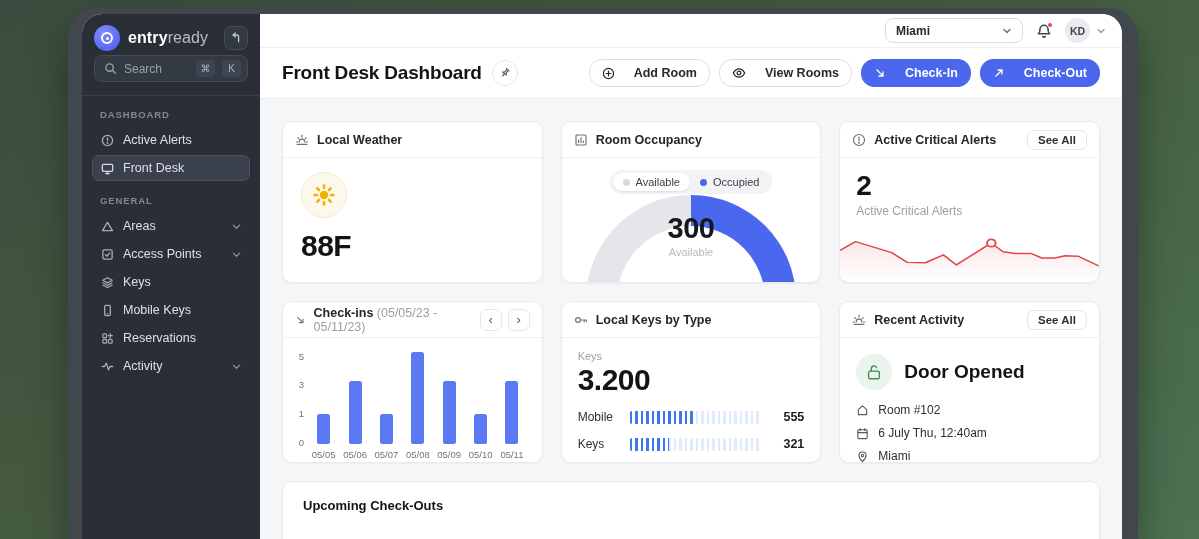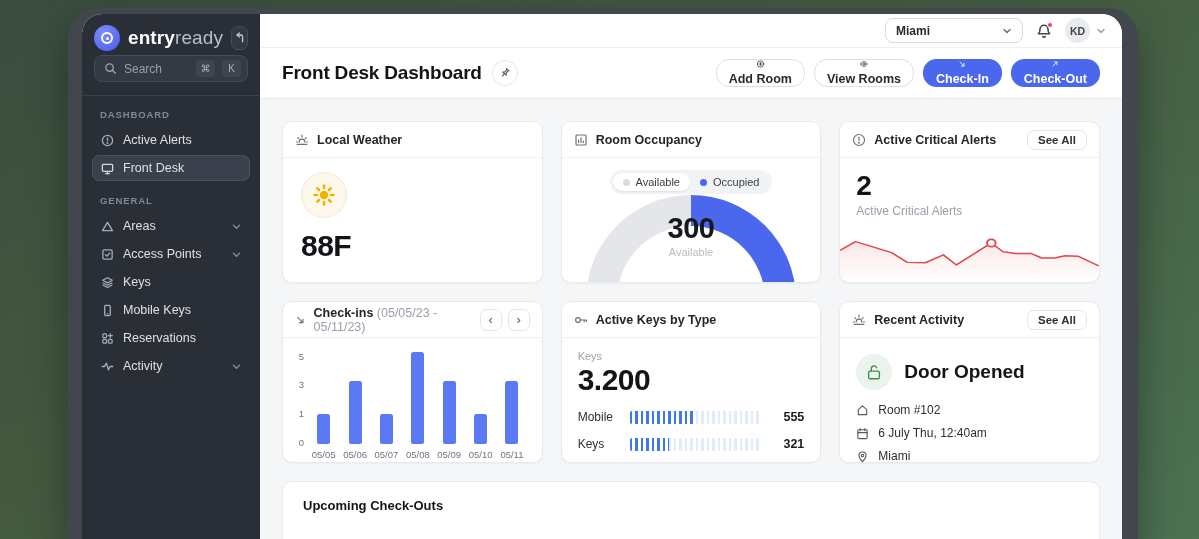--- a/index.html
+++ b/index.html
@@ -15,21 +15,21 @@
     box-shadow:0 18px 40px rgba(0,0,0,.35);
   }
   .app{ height:100%; border-radius:20px 20px 0 0; overflow:hidden; display:flex; background:#fff; }
 
   
   .sidebar{ width:178px; flex-shrink:0; background:#2a2f37; display:flex; flex-direction:column; }
   .logo-row{ padding:11px 12px 0; display:flex; align-items:center; gap:8px; }
   .logo{ width:26px; height:26px; border-radius:50%; background:radial-gradient(circle at 35% 28%,#7d8bfa,#4b5bf0); display:grid; place-items:center; flex-shrink:0;}
   .logo .ring{ width:12px;height:12px;border:2px solid #fff;border-radius:50%;display:grid;place-items:center;}
   .logo .dot{ width:3px;height:3px;background:#fff;border-radius:50%;}
-  .brand{ font-size:19px; color:#fff; font-weight:700; letter-spacing:.1px;}
+  .brand{ font-size:16px; color:#fff; font-weight:700; letter-spacing:.1px;}
   .brand .lt{ font-weight:400; color:#b9bfc8;}
   .collapse-btn{ margin-left:auto; width:24px;height:24px; border-radius:7px; border:1px solid #474e59; background:#333943; display:grid; place-items:center; cursor:pointer;}
   .search-box{ margin:4px 12px 0; height:27px; background:#343a43; border:1px solid #444b56; border-radius:8px; display:flex; align-items:center; gap:7px; padding:0 6px 0 9px;}
   .search-box input{ flex:1; min-width:0; background:transparent; border:none; outline:none; color:#e6e9ed; font-size:12px; font-family:inherit;}
   .search-box input::placeholder{ color:#98a0ab; }
   .kbd{ width:19px;height:17px; background:#3e4450; border-radius:4px; font-size:10px; color:#aab1bb; display:grid; place-items:center; flex-shrink:0;}
   .sidebar-divider{ height:1px; background:#3a404a; margin-top:13px; }
   .section-label{ font-size:9.5px; letter-spacing:.9px; color:#818894; padding:13px 18px 6px; font-weight:700;}
   .nav-item{ display:flex; align-items:center; gap:9px; height:26px; margin:1px 10px; padding:0 8px; border-radius:7px; font-size:12.5px; color:#dde0e5; cursor:pointer; border:1px solid transparent;}
   .nav-item svg{ flex-shrink:0; }
@@ -42,21 +42,21 @@
   .loc-select{ display:flex; align-items:center; justify-content:space-between; width:138px; height:25px; padding:0 10px; border:1px solid #d7dade; border-radius:8px; font-size:12px; font-weight:700; color:#26292e; cursor:pointer;}
   .bell-wrap{ position:relative; display:grid; place-items:center; cursor:pointer;}
   .bell-dot{ position:absolute; top:-1px; right:-1px; width:6px; height:6px; background:#e5484d; border-radius:50%; border:1px solid #fff;}
   .avatar-wrap{ display:flex; align-items:center; gap:6px; cursor:pointer;}
   .avatar{ width:25px;height:25px;border-radius:50%; background:#e9ebee; display:grid; place-items:center; font-size:10.5px; font-weight:700; color:#3f444c;}
 
   .page-header{ height:51px; border-bottom:1px solid #e9ebee; display:flex; align-items:center; padding:0 22px; gap:10px; flex-shrink:0;}
   .page-title{ font-size:19px; font-weight:700; color:#131417; letter-spacing:-.2px;}
   .pin-btn{ width:26px;height:26px;border-radius:50%; border:1px solid #e5e7ea; background:#fff; display:grid; place-items:center; cursor:pointer;}
   .header-actions{ margin-left:auto; display:flex; gap:9px;}
-  .btn{ height:28px; border-radius:13px; display:flex; align-items:center; gap:4px; padding:0 12px; font-size:12.5px; font-weight:700; cursor:pointer; font-family:inherit;flex-direction:column;}
+  .btn{ height:28px; border-radius:13px; display:flex; align-items:center; gap:19px; padding:0 12px; font-size:12.5px; font-weight:700; cursor:pointer; font-family:inherit;}
   .btn.ghost{ background:#fff; border:1px solid #dcdfe3; color:#26292e;}
   .btn.primary{ background:#4b67ee; border:1px solid #4b67ee; color:#fff;}
 
   .content{ flex:1; background:#f5f6f8; padding:22px; display:grid; grid-template-columns:repeat(3,1fr); grid-template-rows:162px 162px 90px; gap:18px; overflow:hidden;}
   .card{ background:#fff; border:1px solid #e8eaee; border-radius:10px; box-shadow:0 1px 2px rgba(16,24,40,.04); display:flex; flex-direction:column; overflow:hidden;}
   .card-header{ height:36px; flex-shrink:0; border-bottom:1px solid #eef0f2; display:flex; align-items:center; gap:8px; padding:0 12px; }
   .card-title{ font-size:12.5px; font-weight:700; color:#24262a;}
   .card-title .sub{ font-weight:400; color:#9aa0aa;}
   .card-body{ flex:1; position:relative; overflow:hidden;}
   .see-all{ margin-left:auto; border:1px solid #e3e5e9; border-radius:7px; background:#fff; padding:3px 10px; font-size:11.5px; font-weight:700; color:#2c2f35; cursor:pointer; font-family:inherit;}
@@ -432,21 +432,21 @@
             </div>
           </div>
         </div>
 
         <div class="card">
           <div class="card-header">
             <svg width="14" height="14" viewBox="0 0 14 14" fill="none" stroke="#6d727b" stroke-width="1.2" stroke-linecap="round">
                 <circle cx="4" cy="7" r="2.4"></circle>
                 <path d="M6.4 7h6M10.2 7v1.8M12.4 7v1.3"></path>
               </svg>
-            <span class="card-title">Active Keys by Type</span>
+            <span class="card-title">Local Keys by Type</span>
           </div>
           <div class="card-body keys-body">
             <div class="keys-label">Keys</div>
             <div class="keys-total">3.200</div>
             <div class="meter-row">
               <span class="meter-name">Mobile</span>
               <div class="meter">
                   <i style="width: 49%;"></i>
                 </div>
               <span class="meter-val">555</span>

